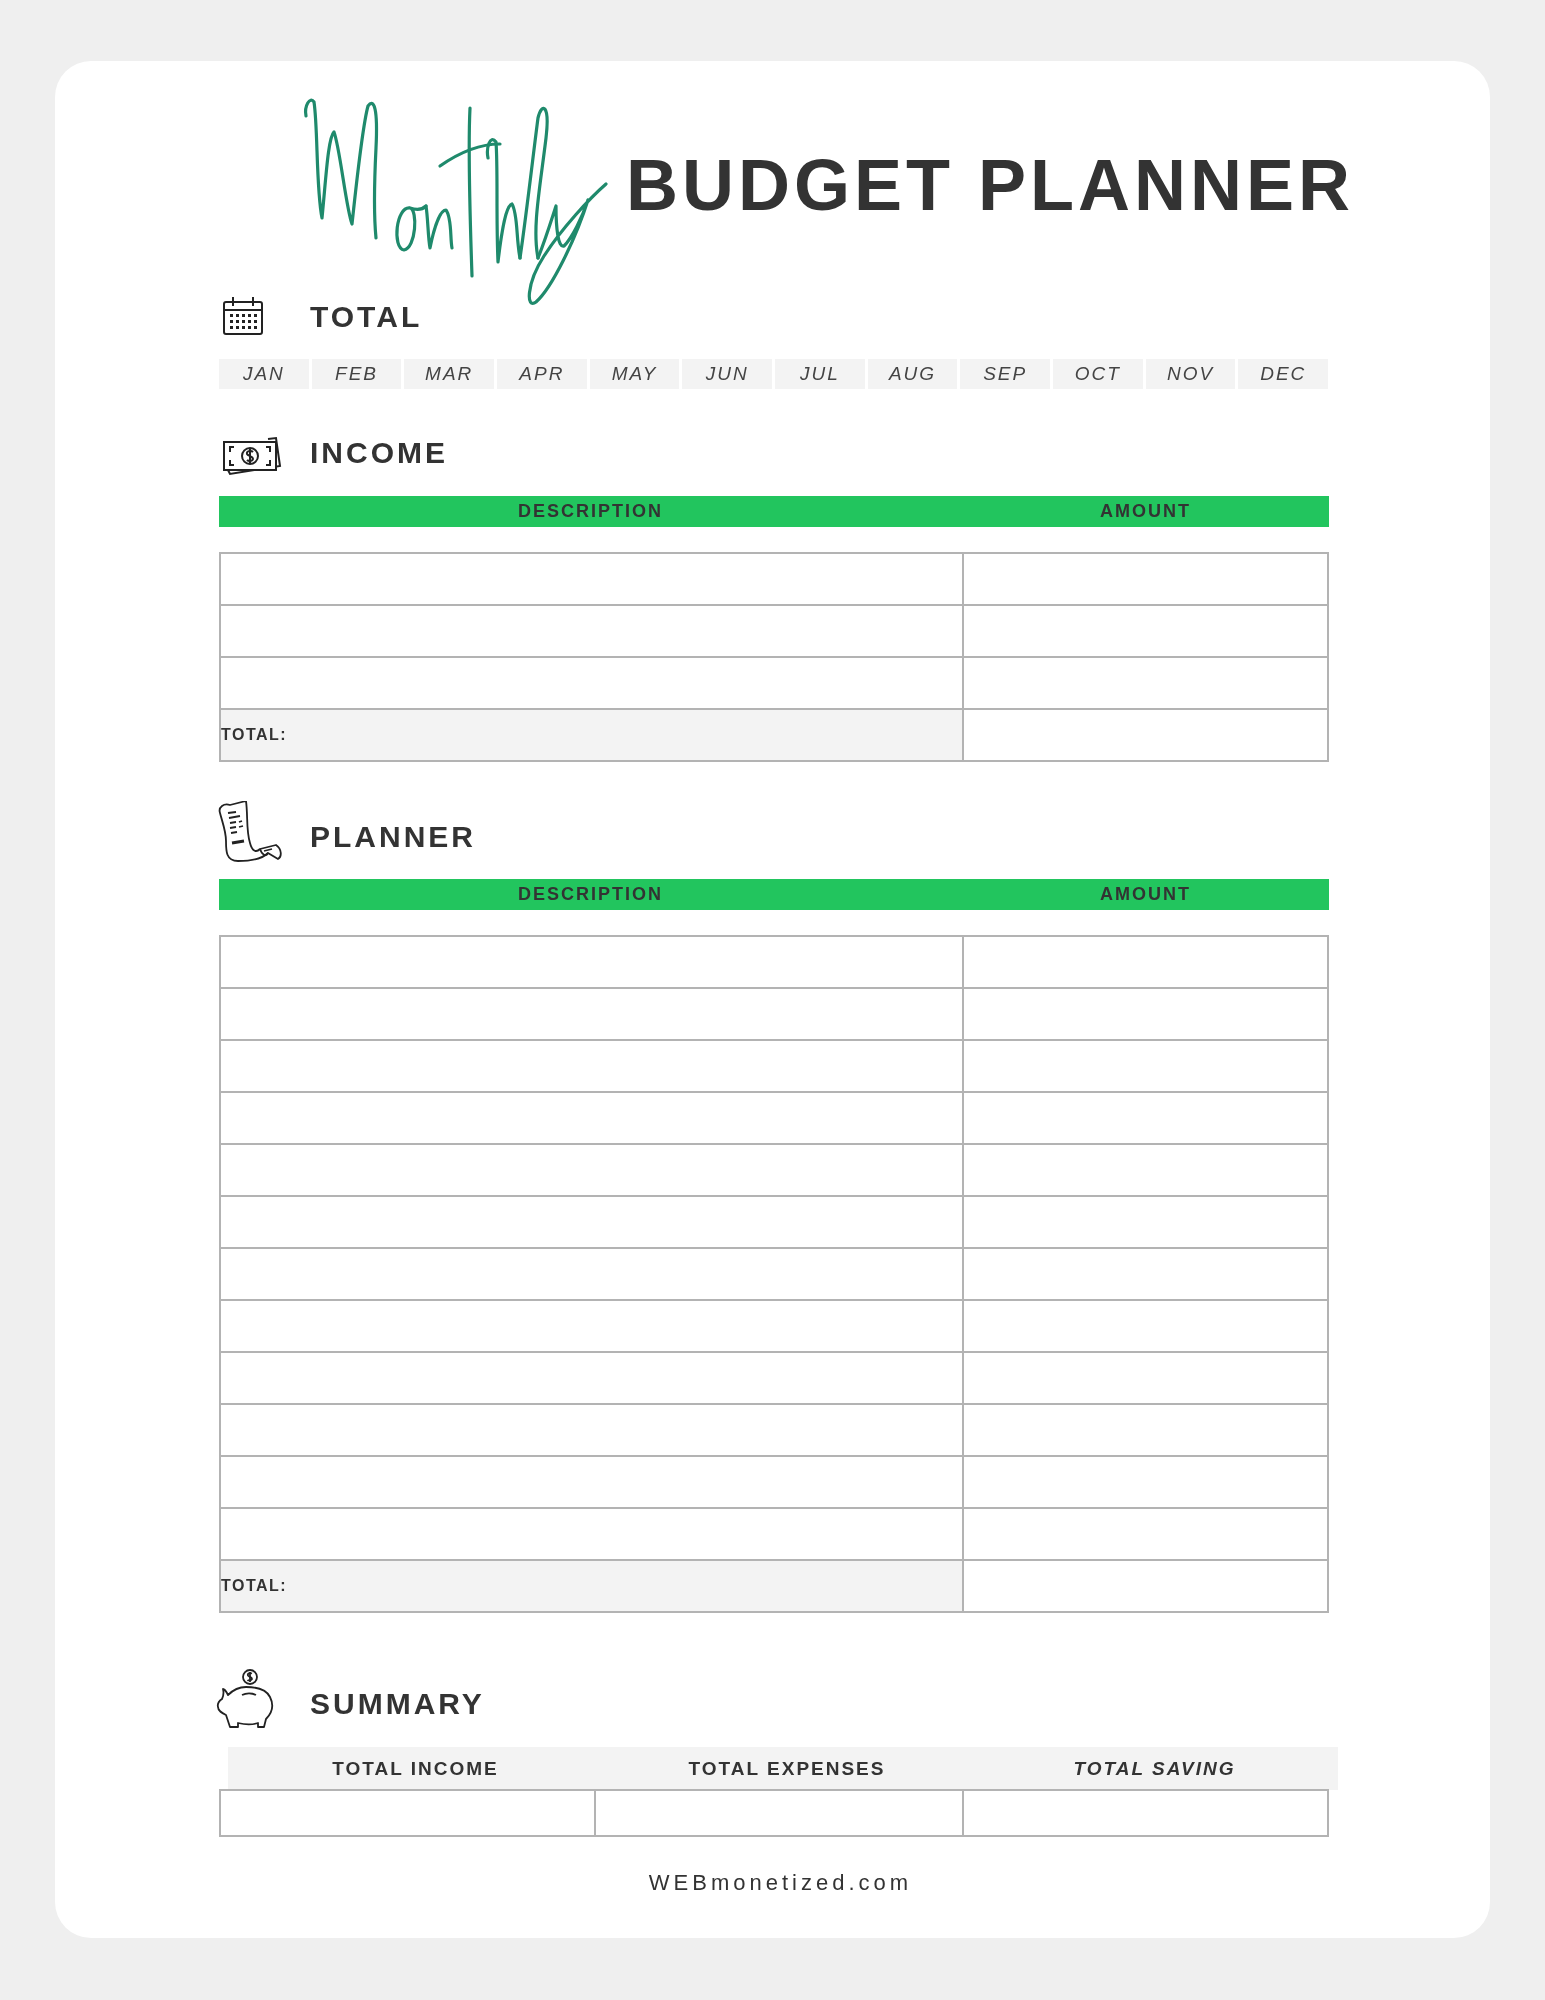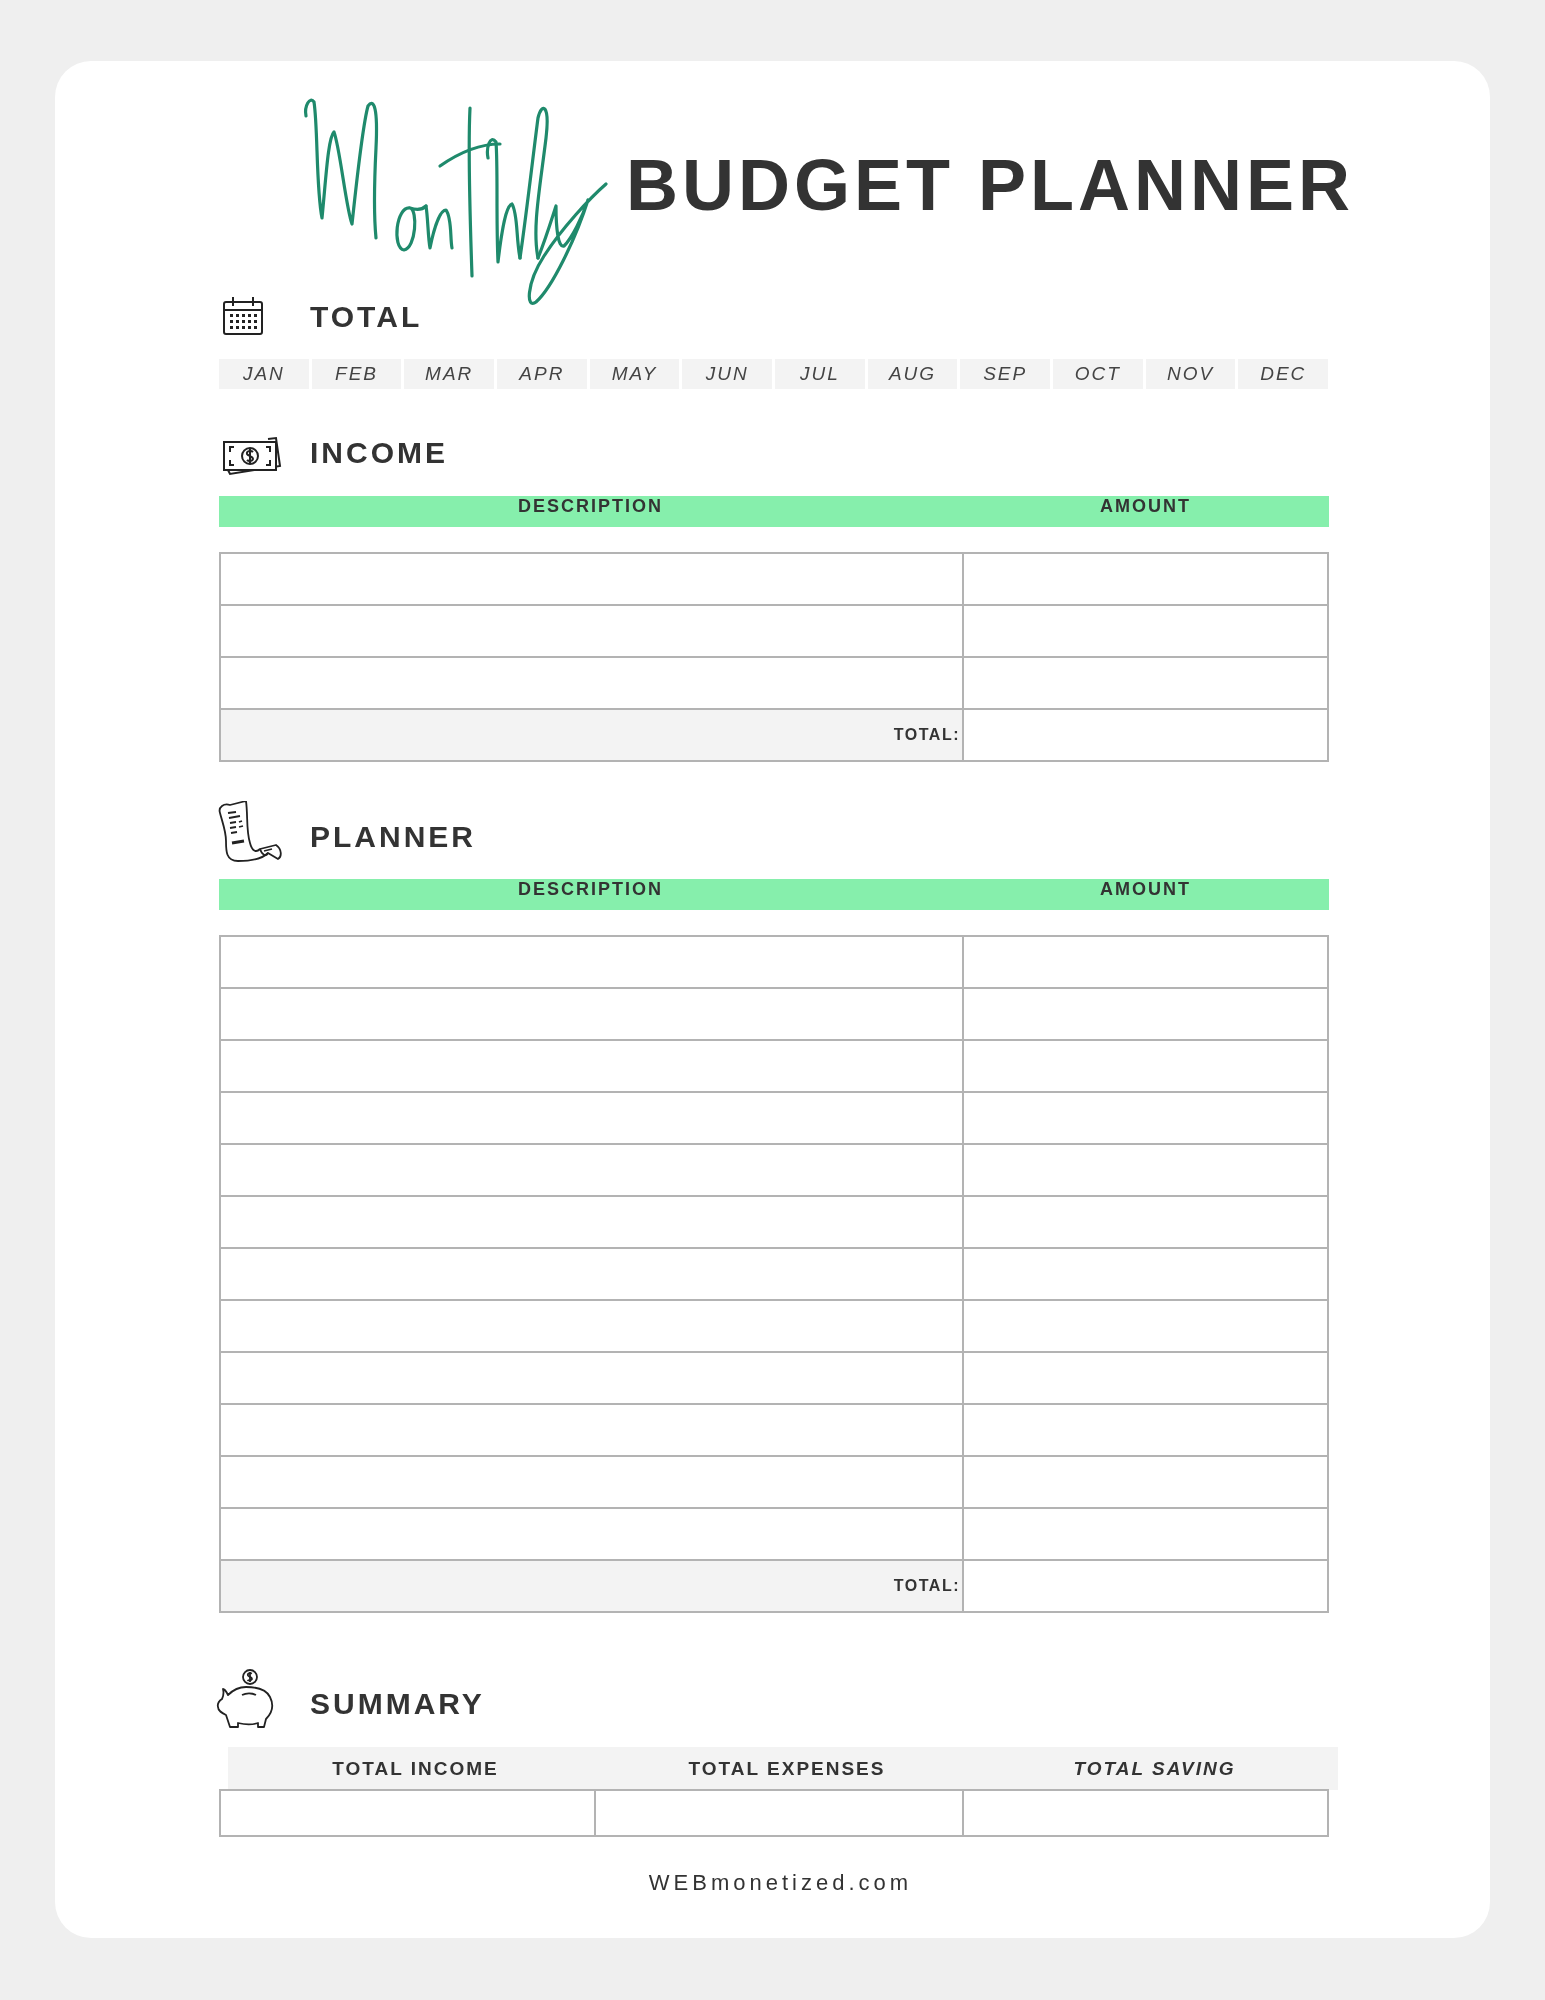--- a/index.html
+++ b/index.html
@@ -5,27 +5,27 @@
   html, body { margin:0; padding:0; }
   body { width:1545px; height:2000px; background:#efefef; position:relative; font-family:"Liberation Sans", sans-serif; color:#333; overflow:hidden; }
   .card { position:absolute; left:55px; top:61px; width:1435px; height:1877px; background:#fff; border-radius:36px; }
   .abs { position:absolute; }
   .script { left:300px; top:88px; width:320px; height:220px; }
   .big-title { left:626px; top:150px; font-size:72px; font-weight:bold; letter-spacing:4px; color:#333; white-space:nowrap; line-height:70px; }
   .sec-title { font-size:30px; font-weight:bold; letter-spacing:3px; color:#333; line-height:36px; white-space:nowrap; }
   .icon svg { display:block; }
   .months { left:219px; top:359px; width:1109px; height:30px; display:flex; gap:3px;font-style:italic; }
   .month { flex:1; background:#f3f3f3; font-size:19px; letter-spacing:2px; color:#444; display:flex; align-items:center; justify-content:center; }
-  .hdr-bar { left:219px; width:1110px; height:31px; background:#86efac; display:flex; }
+  .hdr-bar { left:219px; width:1110px; height:31px; background:#22c55e; display:flex; align-items:center; }
   .hdr-bar .desc { width:743px; text-align:center; font-size:18px; font-weight:bold; letter-spacing:2px; color:#333; }
   .hdr-bar .amt { flex:1; text-align:center; font-size:18px; font-weight:bold; letter-spacing:2px; color:#333; }
   table.grid { position:absolute; left:219px; width:1110px; border-collapse:collapse; table-layout:fixed; }
   table.grid td { border:2px solid #b3b3b3; height:50px; padding:0; }
   table.grid td.c1 { width:741px; }
-  table.grid tr.total td.c1 { background:#f3f3f3; text-align:right; font-size:16px; font-weight:bold; letter-spacing:1.5px; color:#333; padding-right:2px; }
+  table.grid tr.total td.c1 { background:#f3f3f3; font-size:16px; font-weight:bold; letter-spacing:1.5px; color:#333; padding-right:2px; }
   .sum-hdr { left:228px; top:1747px; width:1110px; height:43px; background:#f3f3f3; display:flex; align-items:center; }
   .sum-hdr div { text-align:center; font-size:19px; font-weight:bold; letter-spacing:2px; color:#333; }
   table.sum { position:absolute; left:219px; top:1789px; width:1110px; border-collapse:collapse; table-layout:fixed; }
   table.sum td { border:2px solid #b3b3b3; height:44px; padding:0; }
   .footer { left:8px; width:1545px; top:1870px; text-align:center; font-size:22px; letter-spacing:4px; color:#333; }
 </style>
 </head>
 <body>
 
 <div class="card"></div>

